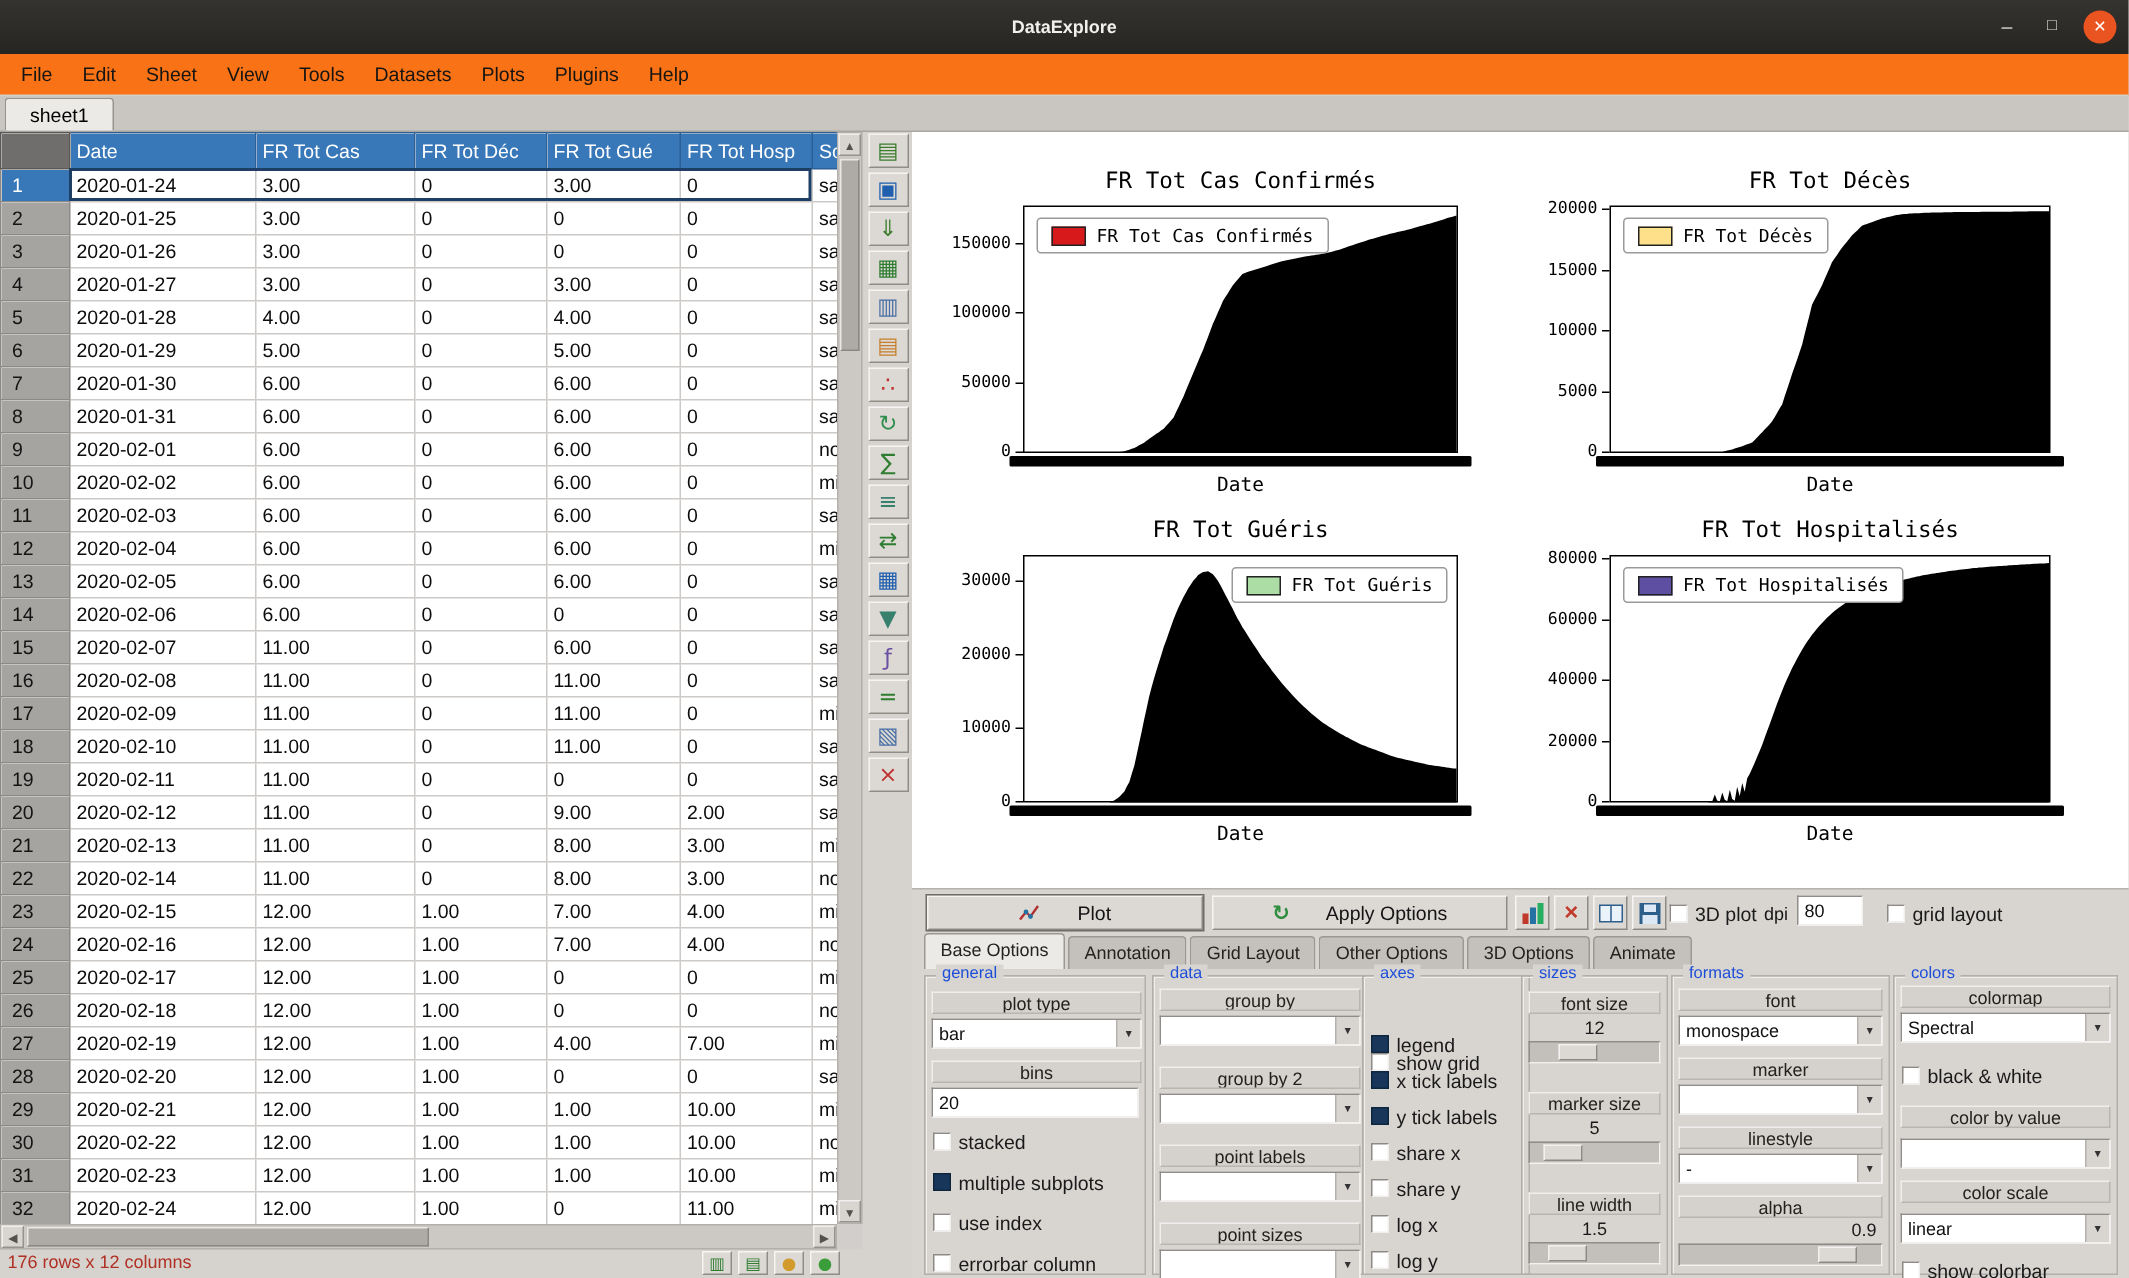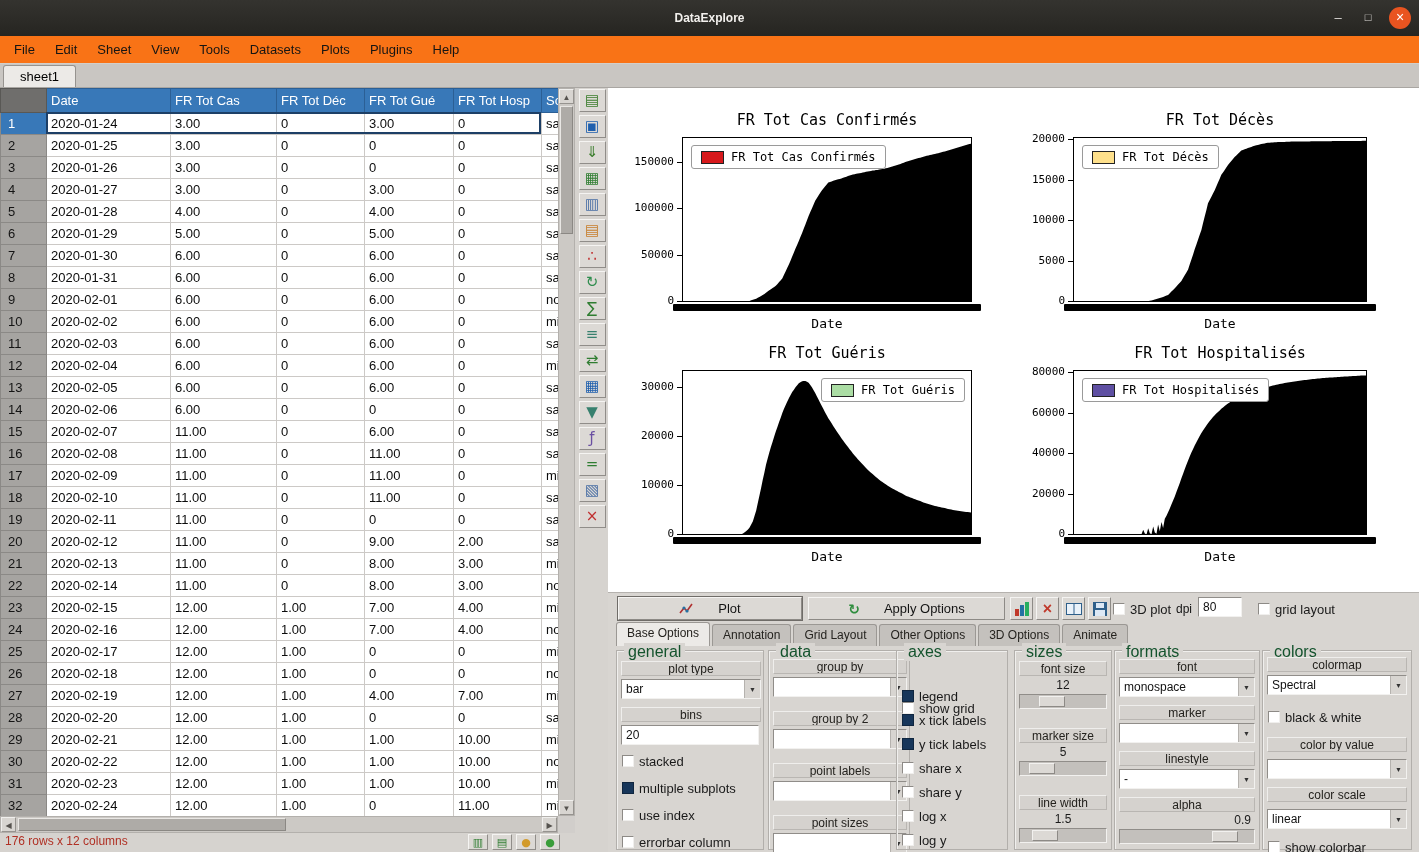--- a/index.html
+++ b/index.html
@@ -100,24 +100,24 @@
   #dpi-entry{position:absolute;left:590px;top:4px;width:44px;}
   .tentry{height:20px;background:#fff;border:1px solid;border-color:#908d89 #f2f1ef #f2f1ef #908d89;
     font-size:12px;line-height:18px;padding-left:4px;box-sizing:border-box;position:absolute;color:#111;}
   #otabs{position:absolute;left:8px;top:31px;height:22px;display:flex;align-items:flex-end;}
   .otab{height:21px;line-height:21px;padding:0 10px;font-size:12px;background:#c4c1bd;
     border:1px solid #9b9894;border-bottom:none;border-radius:3px 3px 0 0;margin-right:2px;color:#25231f;}
   .otab.active{background:#eceae7;height:23px;}
   .panel{position:absolute;border:1px solid #b2afab;box-shadow:inset 1px 1px 0 #f0efed;
     box-sizing:border-box;height:200px;top:57px;}
   .panel-title{position:absolute;top:-8px;left:7px;background:#d8d5d1;padding:0 4px;
-    font-size:16px;color:#14532d;}
+    font-size:11px;color:#1d4ed8;}
   #panel-general{left:8px;width:148px;}
   #panel-data{left:160px;width:142px;}
-  #panel-axes{left:288px;width:112px;}
+  #panel-axes{left:300px;width:112px;}
   #panel-sizes{left:406px;width:98px;}
   #panel-formats{left:506px;width:146px;}
   #panel-colors{left:654px;width:150px;}
   .plabel{position:absolute;height:15px;line-height:15px;text-align:center;font-size:12px;
     color:#24221e;background:#d5d2ce;border:1px solid;border-color:#efeeec #b9b6b2 #b9b6b2 #efeeec;
     box-sizing:border-box;overflow:hidden;}
   .combo{position:absolute;height:20px;background:#fff;border:1px solid;
     border-color:#908d89 #f2f1ef #f2f1ef #908d89;display:flex;box-sizing:border-box;}
   .combo .val{flex:1;font-size:12px;line-height:18px;padding-left:4px;overflow:hidden;color:#111;}
   .combo .arrow{width:15px;background:#d8d5d1;border-left:1px solid #b5b2ae;display:flex;

